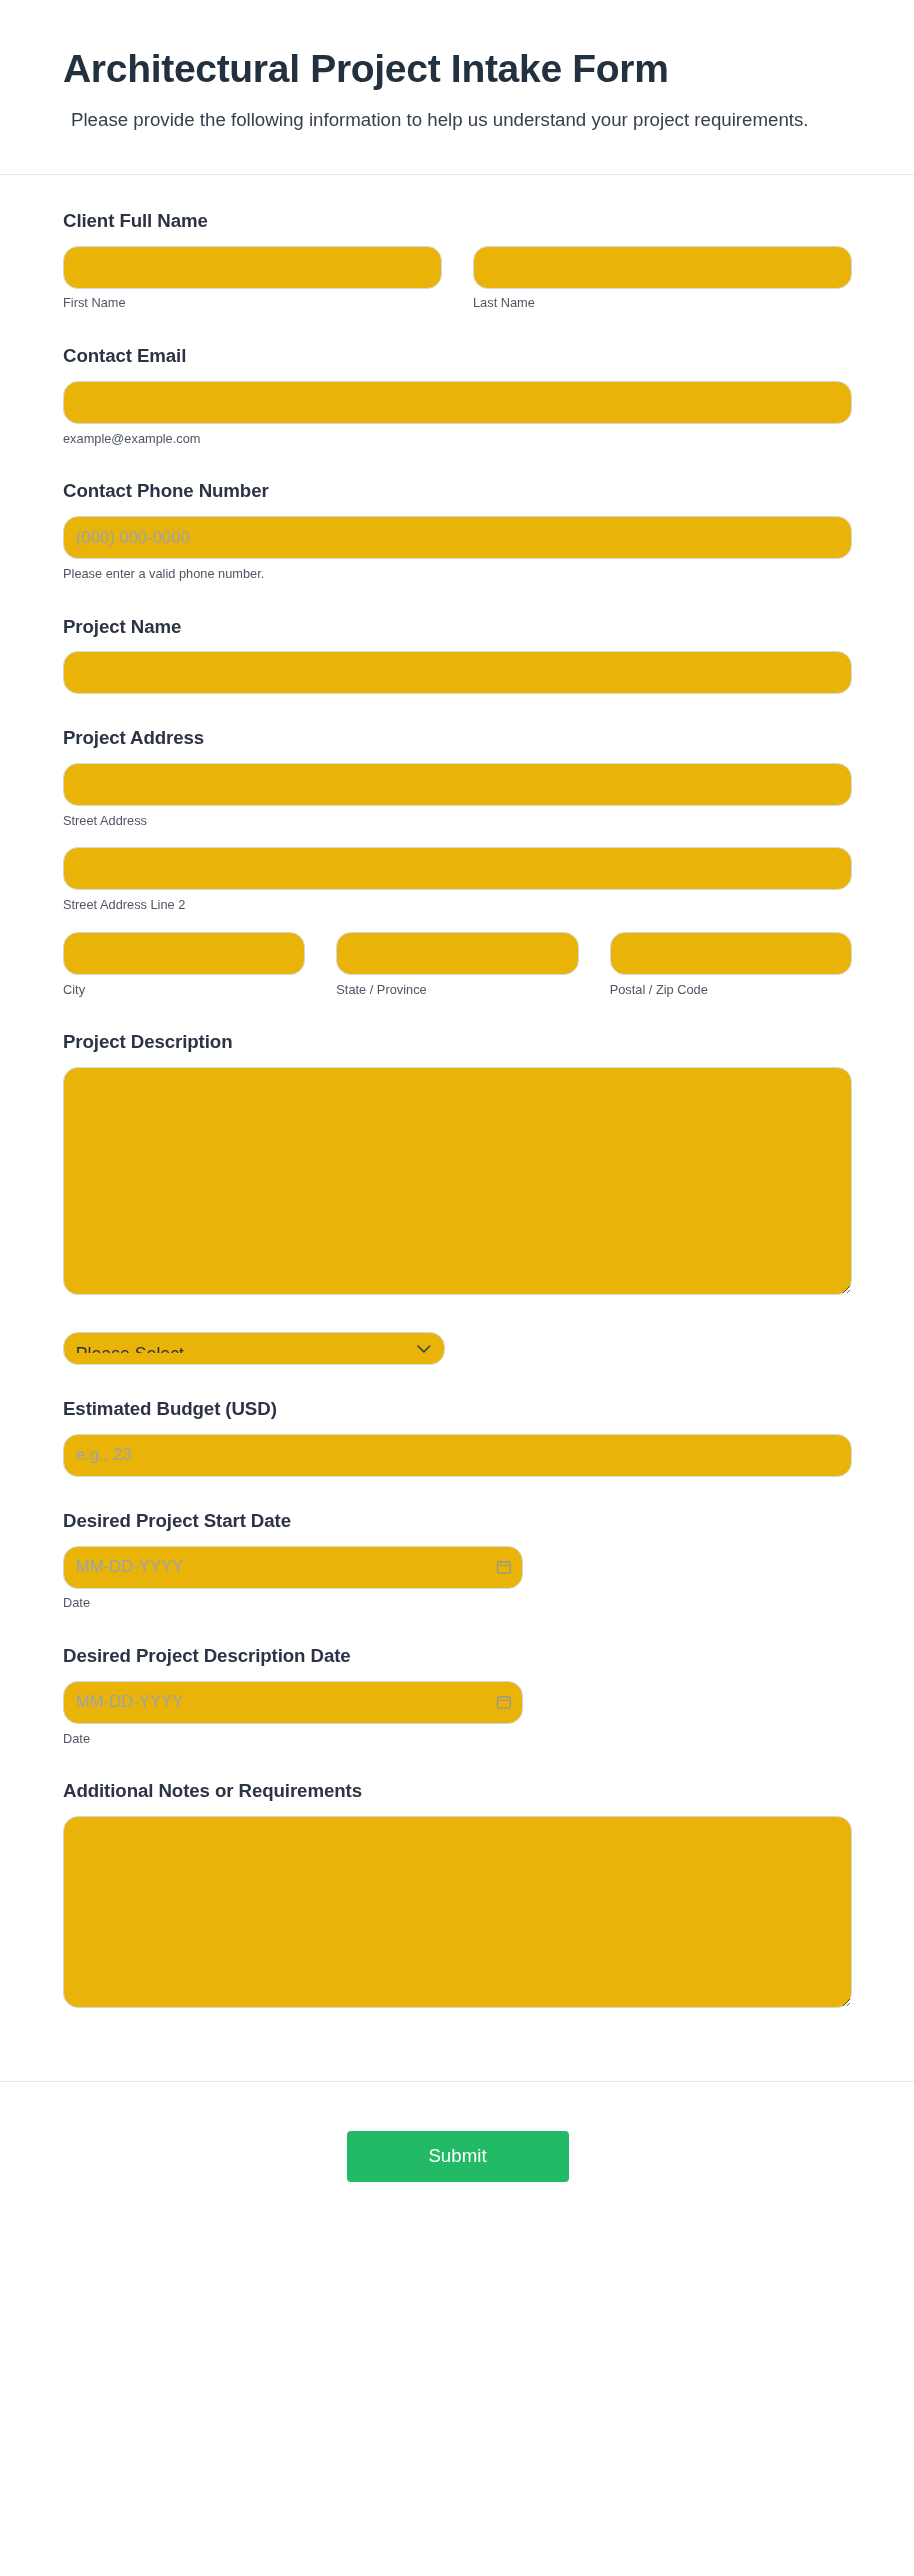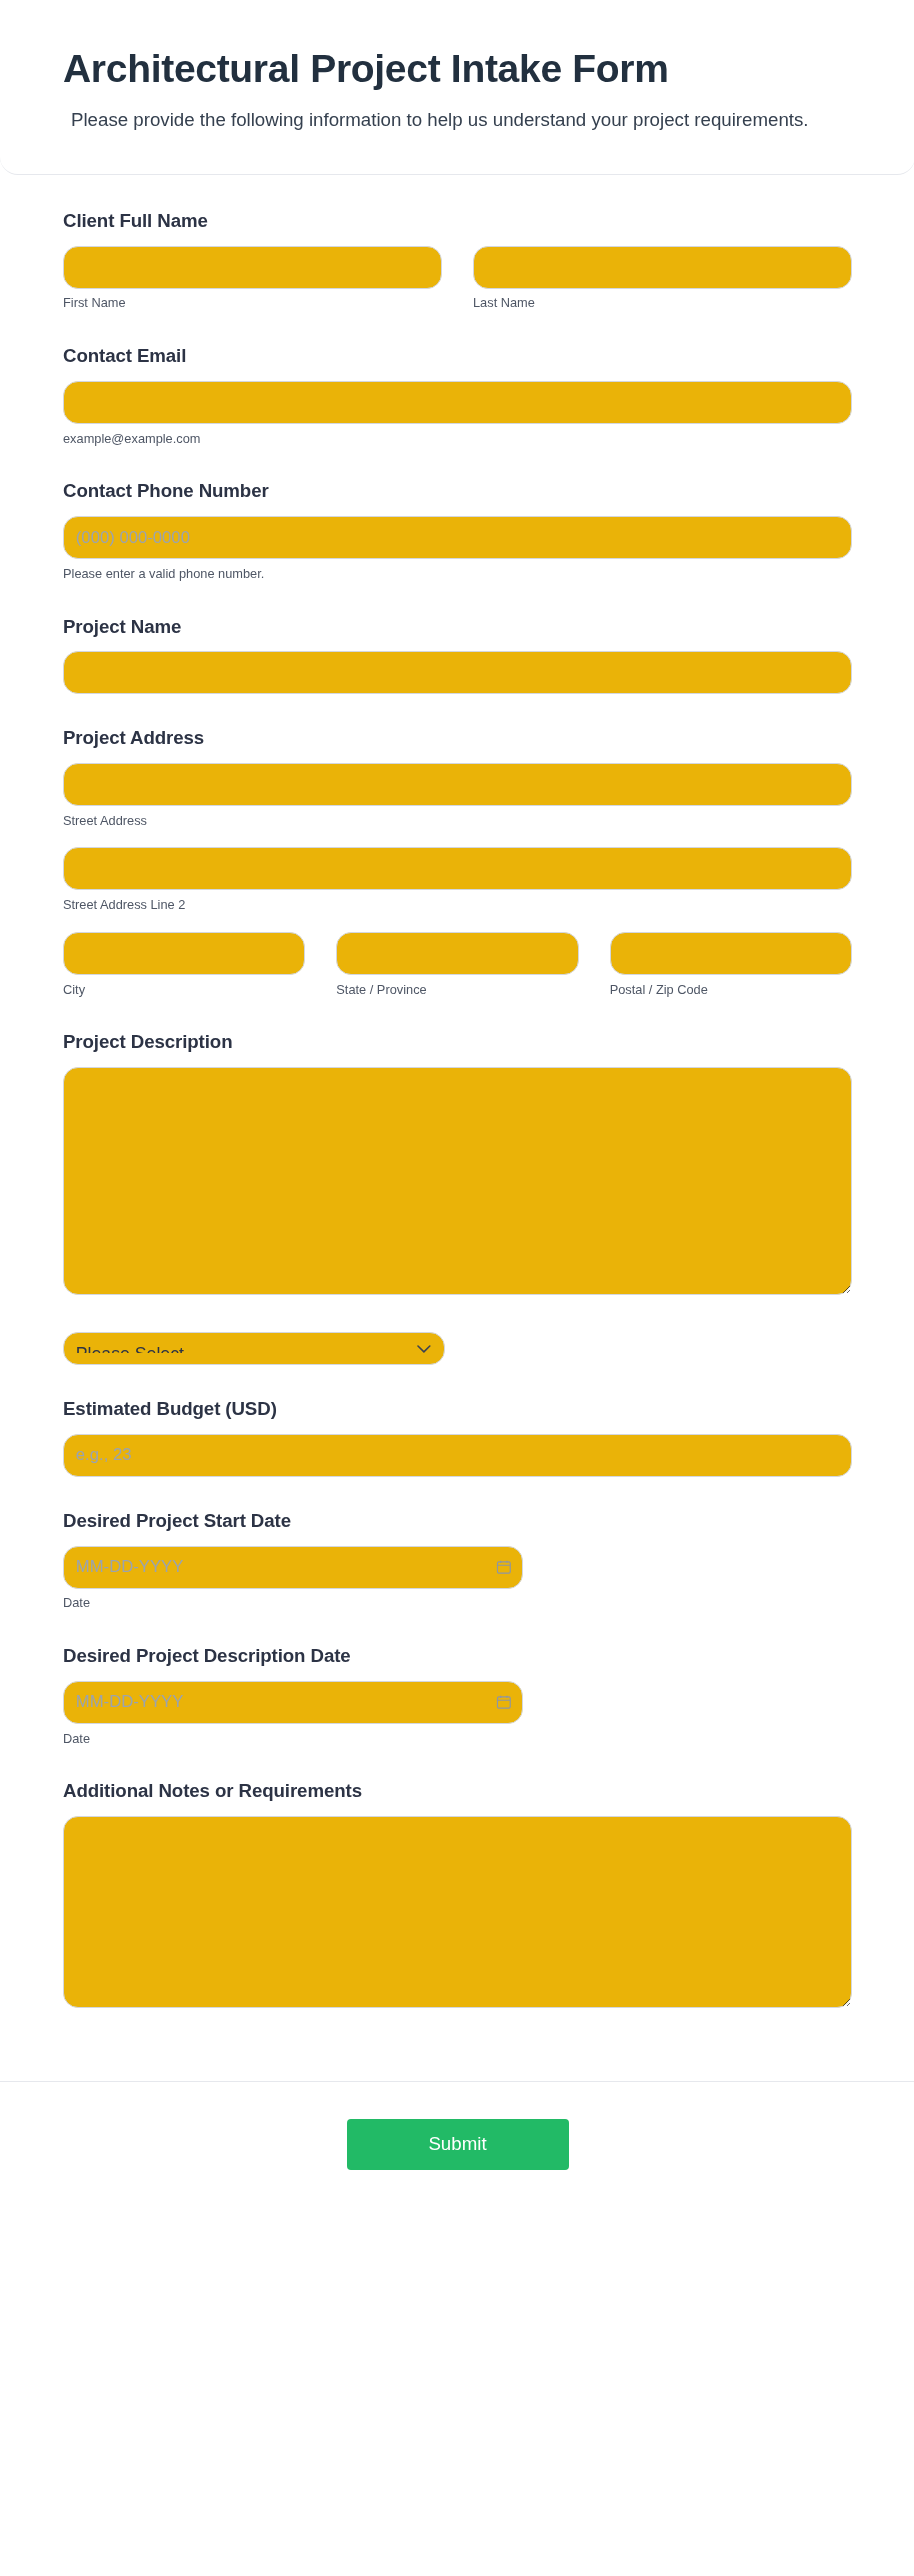--- a/index.html
+++ b/index.html
@@ -16,21 +16,20 @@
   }
   .form-wrap {
     width: 915px;
     margin: 0 auto;
     background: #ffffff;
   }
   
   .form-header {
     padding: 47px 63px 33px 63px;
     border-bottom: 1px solid #e6e8ed;
-    border-radius: 18px;
   }
   .form-title {
     font-size: 39px;
     line-height: 1.15;
     font-weight: bold;
     color: #22303f;
     margin: 0 0 13.8px 0;
     letter-spacing: -0.3px;
   }
   .form-subtitle {
@@ -137,20 +136,21 @@
     background: #22ba66;
     color: #ffffff;
     font-family: "Liberation Sans", sans-serif;
     font-size: 18.7px;
     font-weight: normal;
     border: none;
     border-radius: 3.9px;
     padding: 14.8px 0;
     width: 222px;
     cursor: pointer;
+    margin-top: 12px;
   }
 </style>
 </head>
 <body>
 
 <div class="form-wrap">
 
   <div class="form-header">
     <h1 class="form-title">Architectural Project Intake Form</h1>
     <p class="form-subtitle">Please provide the following information to help us understand your project requirements.</p>

